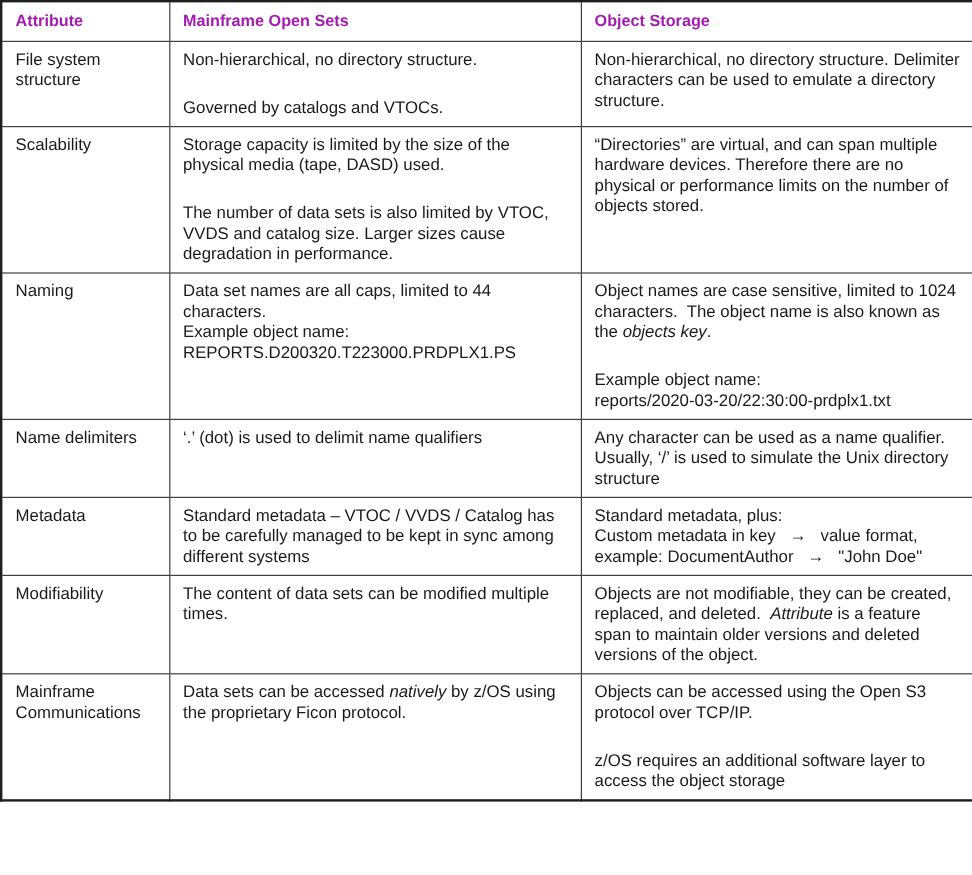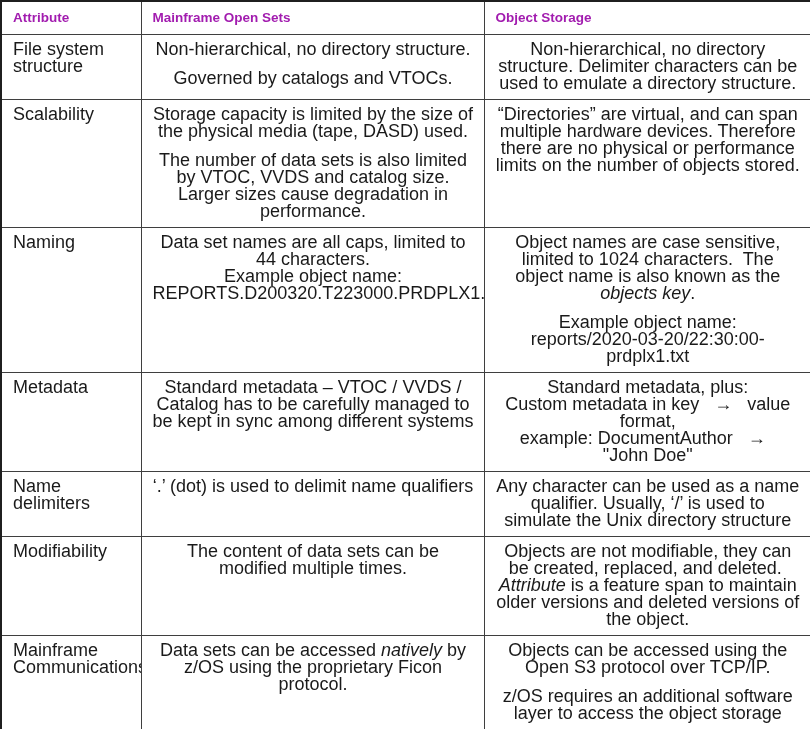--- a/index.html
+++ b/index.html
@@ -20,34 +20,34 @@
     box-sizing: border-box;
     border-collapse: collapse;
     table-layout: fixed;
     border: 2px solid #1f1f1f;
   }
   table.cmp th, table.cmp td {
     border: 1.5px solid #3f3f3f;
     vertical-align: top;
     text-align: left;
     padding: 6px 10px 7px 11px;
-    font-size: 18px;
+    font-size: 14px;
     line-height: 17px;
     overflow: hidden;
   }
   table.cmp th {
     font-weight: bold;
     font-size: 13.5px;
     padding-top: 7px;
     padding-bottom: 8px;
     color: #a21caf;
     margin-left: 40px;
   }
-  td p { margin: 0; text-align: center; }
-  td p.gap { margin-top: 12px; }
+  td p { margin: 0; }
+  td p.gap { margin-top: 23px; }
   td.attr { }
   em { font-style: italic; }
 </style>
 </head>
 <body>
 
 <div class="page">
   <table class="cmp">
     <colgroup>
       <col style="width:140px">
@@ -89,37 +89,37 @@
             <p><span>Example object name:</span></p>
             <p><span>REPORTS.D200320.T223000.PRDPLX1.PS</span></p>
           </td>
           <td>
             <p><span>Object names are case sensitive, limited to 1024 characters.&nbsp; The object name is also known as the </span><em>objects key</em><span>.</span></p>
             <p class="gap"><span>Example object name:</span></p>
             <p><span>reports/2020-03-20/22:30:00-prdplx1.txt</span></p>
           </td>
         </tr>
         <tr>
+          <td class="attr">Name delimiters</td>
+          <td>
+            <p><span>‘.’ (dot) is used to delimit name qualifiers</span></p>
+          </td>
+          <td>
+            <p><span>Any character can be used as a name qualifier. Usually, ‘/’ is used to simulate the Unix directory structure</span></p>
+          </td>
+        </tr>
+        <tr>
           <td class="attr">Metadata</td>
           <td>
             <p><span>Standard metadata – VTOC / VVDS / Catalog has to be carefully managed to be kept in sync among different systems</span></p>
           </td>
           <td>
             <p><span>Standard metadata, plus:</span></p>
             <p><span>Custom metadata in key&nbsp;&nbsp; →&nbsp;&nbsp; value format,</span></p>
             <p><span>example: DocumentAuthor&nbsp;&nbsp; →&nbsp;&nbsp; "John Doe"</span></p>
-          </td>
-        </tr>
-        <tr>
-          <td class="attr">Name delimiters</td>
-          <td>
-            <p><span>‘.’ (dot) is used to delimit name qualifiers</span></p>
-          </td>
-          <td>
-            <p><span>Any character can be used as a name qualifier. Usually, ‘/’ is used to simulate the Unix directory structure</span></p>
           </td>
         </tr>
         <tr>
           <td class="attr">Modifiability</td>
           <td>
             <p><span>The content of data sets can be modified multiple times.</span></p>
           </td>
           <td>
             <p><span>Objects are not modifiable, they can be created, replaced, and deleted.&nbsp; </span><em>Attribute</em><span> is a feature span to maintain older versions and deleted versions of the object.</span></p>
           </td>

